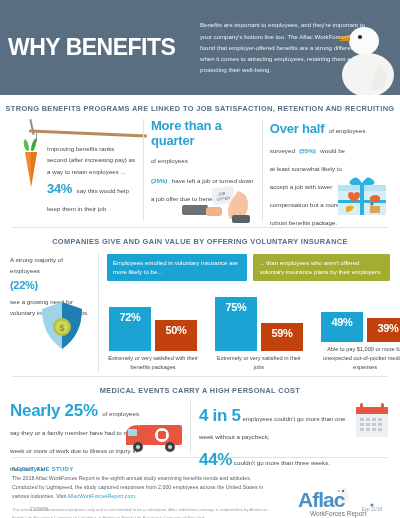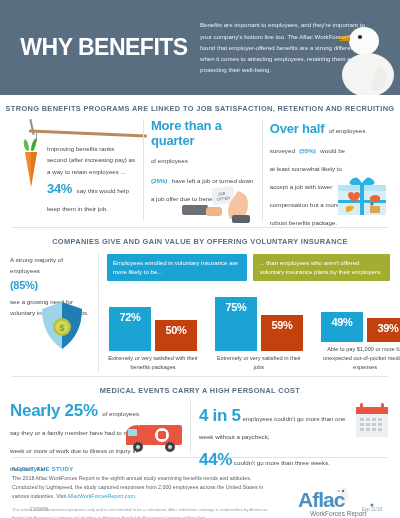--- a/index.html
+++ b/index.html
@@ -10,21 +10,21 @@
     overflow:hidden;
     position:relative;
   }
   .page { width:400px; height:518px; position:relative; background:#fff; }
 
   
   .header {
     height:95px; background:#5a6e82; position:relative; overflow:hidden;
     display:flex; align-items:center;
   }
-  .head-left { width:200px; padding-left:8px;text-align:center; }
+  .head-left { width:200px; padding-left:8px; }
   .head-left .l1 {
     color:#fff; font-size:23px; font-weight:bold; letter-spacing:-0.5px; line-height:1.0;
   }
   .head-left .l2 {
     color:#fff; font-size:33px; font-weight:bold; letter-spacing:-1px; line-height:1.0; margin-top:1px;
   }
   .head-right {
     width:180px; padding-right:8px; color:#e9eef2; font-size:6.1px; line-height:1.85;
   }
   .duck { position:absolute; right:2px; bottom:-2px; width:64px; height:92px; }
@@ -188,21 +188,21 @@
       </svg>
     </div>
   </div>
 
   <div class="divider"></div>
 
   <div class="sec-title">COMPANIES GIVE AND GAIN VALUE BY OFFERING VOLUNTARY INSURANCE</div>
   <div class="s2">
     <div class="s2-left">
       <span>A strong majority of employees</span>
-      <div class="big-blue" style="font-size:11px;">(85%)</div>
+      <div class="big-blue" style="font-size:11px;">(22%)</div>
       <span>see a growing need for voluntary insurance benefits.</span>
       <div class="shield-wrap">
         <svg class="shield" viewBox="0 0 44 50">
           <path d="M22 1 L42 8 q0 26 -20 40 q-20 -14 -20 -40 Z" fill="#9ed4e8"></path>
           <path d="M22 1 L42 8 q0 26 -20 40 Z" fill="#1f7fb5"></path>
           <circle cx="22" cy="26" r="9" fill="#b7c23a"></circle>
           <circle cx="22" cy="26" r="6.5" fill="#cfd85c"></circle>
           <text x="22" y="30" font-size="9" font-weight="bold" text-anchor="middle" fill="#8a9426" font-family="Liberation Sans, sans-serif">$</text>
         </svg>
       </div>
@@ -223,21 +223,21 @@
               <span class="lbl">50%</span>
             </div>
           </div>
           <div class="cap">Extremely or very satisfied with their benefits packages</div>
         </div>
         <div class="grp">
           <div class="bars">
             <div class="bar blue" style="height:54px;">
               <span class="lbl">75%</span>
             </div>
-            <div class="bar olive" style="height:36px;padding-left:24px;">
+            <div class="bar olive" style="height:28px;padding-left:24px;">
               <span class="lbl">59%</span>
             </div>
           </div>
           <div class="cap">Extremely or very satisfied in their jobs</div>
         </div>
         <div class="grp">
           <div class="bars">
             <div class="bar blue" style="height:30px;">
               <span class="lbl">49%</span>
             </div>

